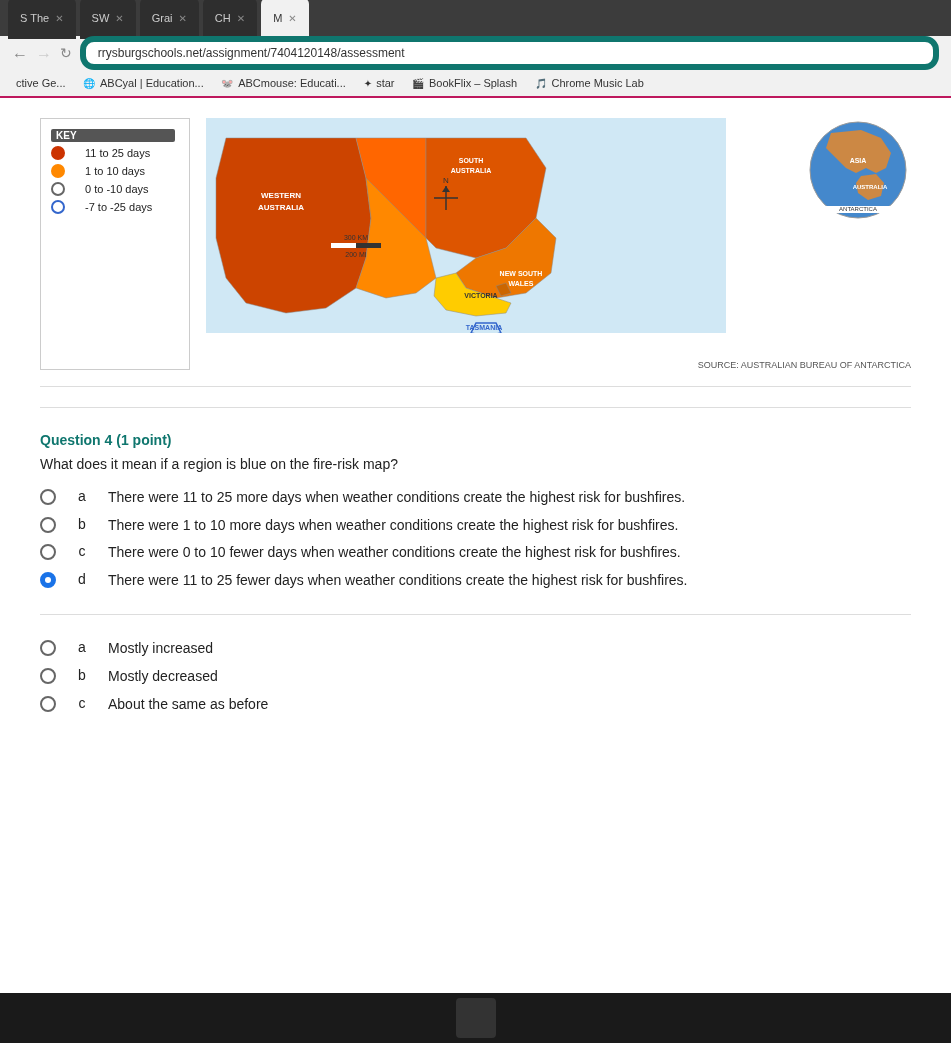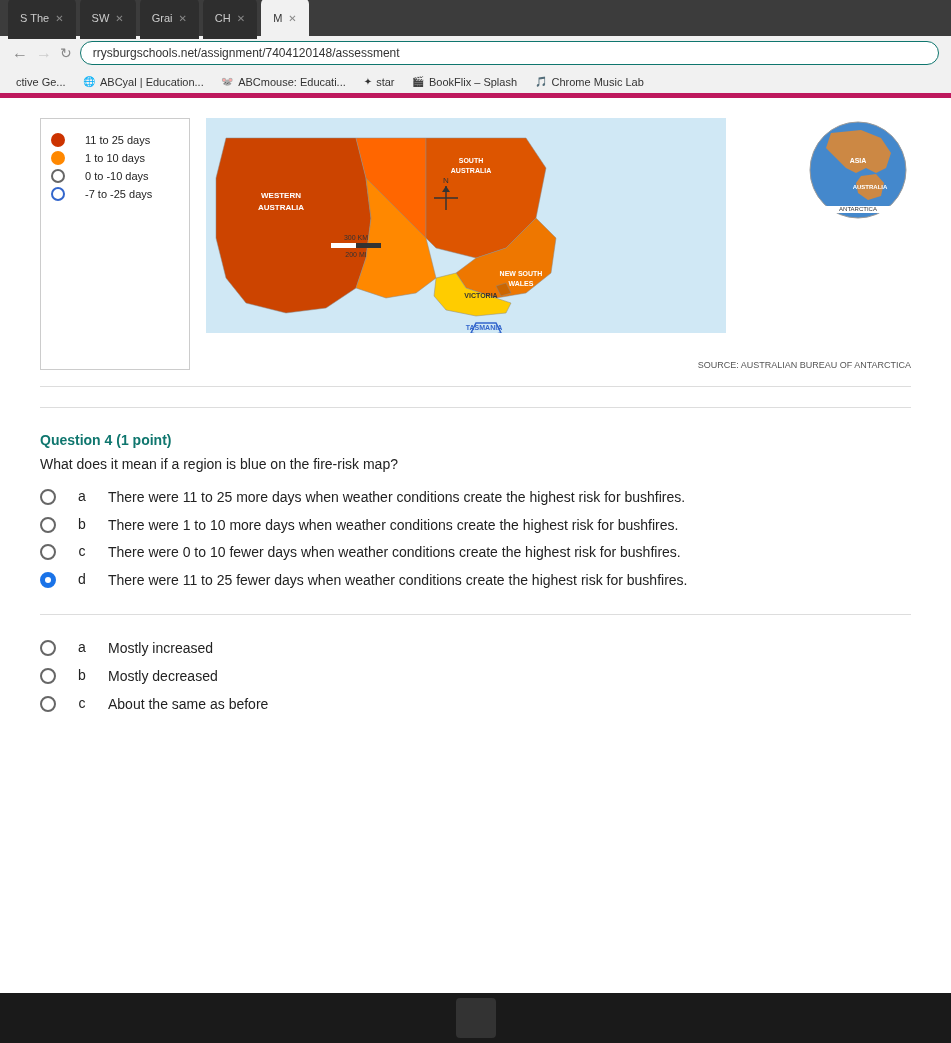--- a/index.html
+++ b/index.html
@@ -47,36 +47,36 @@
       background: #f1f1f1;
       height: 34px;
       display: flex;
       align-items: center;
       padding: 0 12px;
       gap: 8px;
     }
     .address-input {
       flex: 1;
       background: white;
-      border: 1px solid #0f766e;
+      border: 6px solid #0f766e;
       border-radius: 14px;
       padding: 4px 12px;
       font-size: 12px;
       color: #333;
     }
 
     
     .bookmarks-bar {
       background: #f1f1f1;
       height: 28px;
       display: flex;
       align-items: center;
       padding: 0 8px;
       gap: 2px;
-      border-bottom: 5px solid #be185d;
+      border-bottom: 2px solid #be185d;
     }
     .bookmark-item {
       font-size: 11px;
       color: #333;
       padding: 2px 8px;
       border-radius: 4px;
       cursor: pointer;
       white-space: nowrap;
       display: flex;
       align-items: center;
@@ -300,20 +300,21 @@
     <span style="font-size:10px;">🎵</span>
     <span>Chrome Music Lab</span>
   </div>
 </div>
 
 <div class="page-content">
 
   <div class="map-section">
 
     <div class="legend-box">
+      <div class="key-badge">KEY</div>
       <div class="legend-item">
         <div class="legend-dot filled-red"></div>
         <span>11 to 25 days</span>
       </div>
       <div class="legend-item">
         <div class="legend-dot filled-orange"></div>
         <span>1 to 10 days</span>
       </div>
       <div class="legend-item">
         <div class="legend-dot outline-gray"></div>

